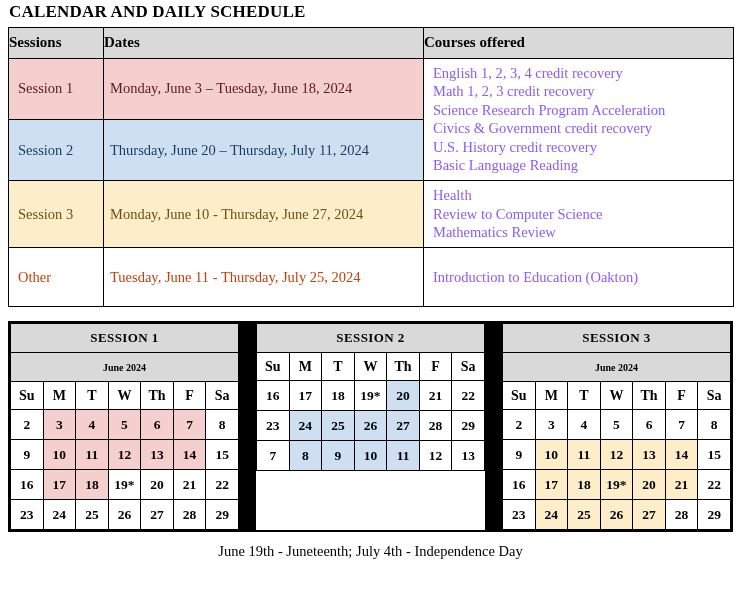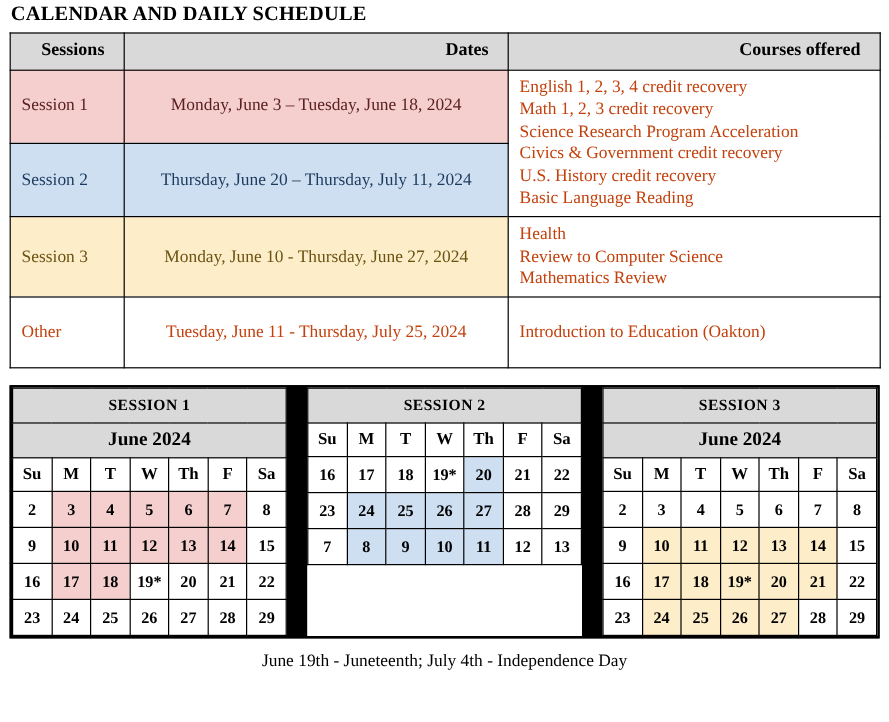--- a/index.html
+++ b/index.html
@@ -33,40 +33,40 @@
   }
   table.schedule th, table.schedule td {
     border: 1.5px solid #000000;
     vertical-align: middle;
     font-size: 14.5px;
     line-height: 1.28;
   }
   table.schedule th {
     background: #d9d9d9;
     font-weight: bold;
-    text-align: right;
+    text-align: left;
     height: 26px;
-    padding: 2px 16px;
+    padding: 2px 0;
     font-size: 15px;
     font-family: Liberation Serif, serif;
   }
   td.sess-name {
     text-align: left;
     padding: 4px 0 4px 9px;
   }
   td.sess-dates {
-    text-align: center;
+    text-align: left;
     padding: 20px 6px;
   }
   td.courses {
     text-align: left;
     padding: 5px 12px 5px 9px;
     vertical-align: top;
     background: #ffffff;
-    color: #c2410c;
+    color: #8b5cf6;
   }
   td.courses .course-line { display: block; white-space: nowrap; }
 
   .row-s1 td.sess-name, .row-s1 td.sess-dates { background: #f5cfce; color: #5b2020; }
   .row-s2 td.sess-name, .row-s2 td.sess-dates { background: #cedff2; color: #1b3a5c; }
   .row-s3 td.sess-name, .row-s3 td.sess-dates { background: #fdedc8; color: #6b5313; }
   .row-other td.sess-name, .row-other td.sess-dates { background: #ffffff; color: #c2410c; }
 
   .row-s1 td.sess-name, .row-s2 td.sess-name, .row-s3 td.sess-name, .row-other td.sess-name { height: 28px; }
 
@@ -102,21 +102,21 @@
     padding: 0;
     background: #ffffff;
   }
   table.cal-table tr.cal-title th,
   table.cal-table tr.cal-month th {
     background: #d9d9d9;
     font-size: 13px;
     letter-spacing: 0.4px;
     height: 28px;
   }
-  table.cal-table tr.cal-month th { font-size: 16px; letter-spacing: 0; }
+  table.cal-table tr.cal-month th { font-size: 10px; letter-spacing: 0; }
   table.cal-table tr.cal-dow th { font-size: 14px; height: 27px; }
   table.cal-table td.hl-pink { background: #f5cfce; }
   table.cal-table td.hl-blue { background: #cedff2; }
   table.cal-table td.hl-yellow { background: #fdedc8; }
   table.cal-table td.plain { background: #ffffff; }
 
   
   .cal table.cal-table { border: none; }
 
   #footnote {

